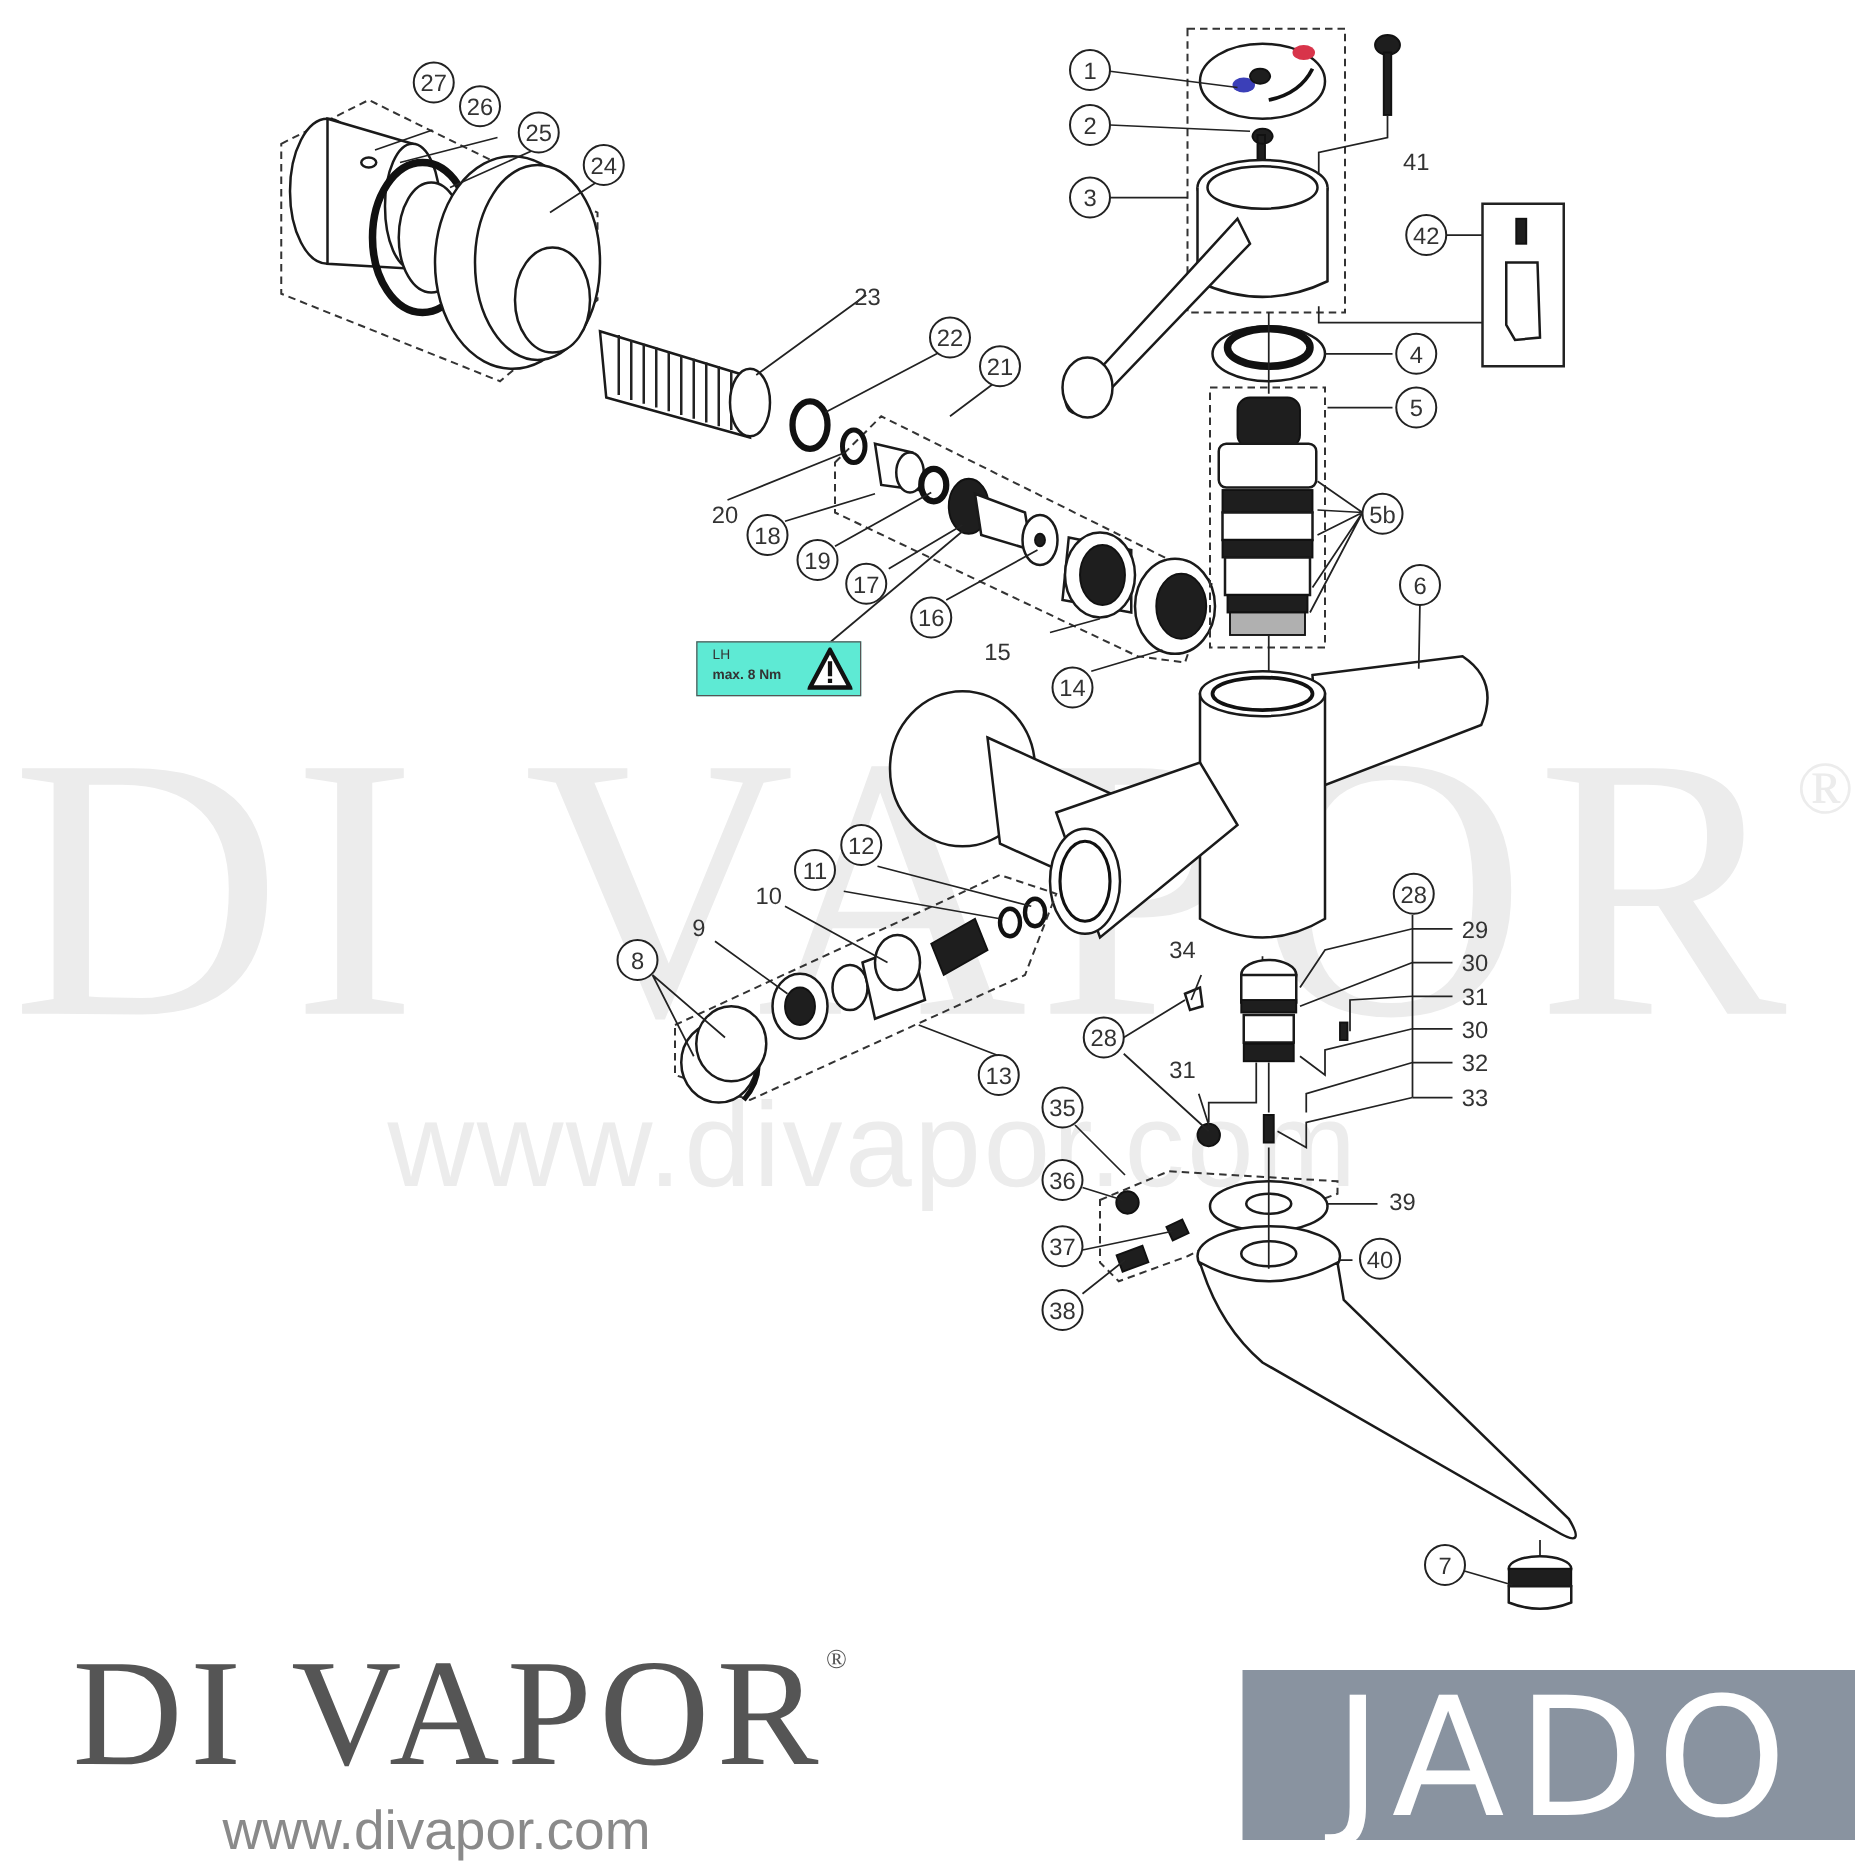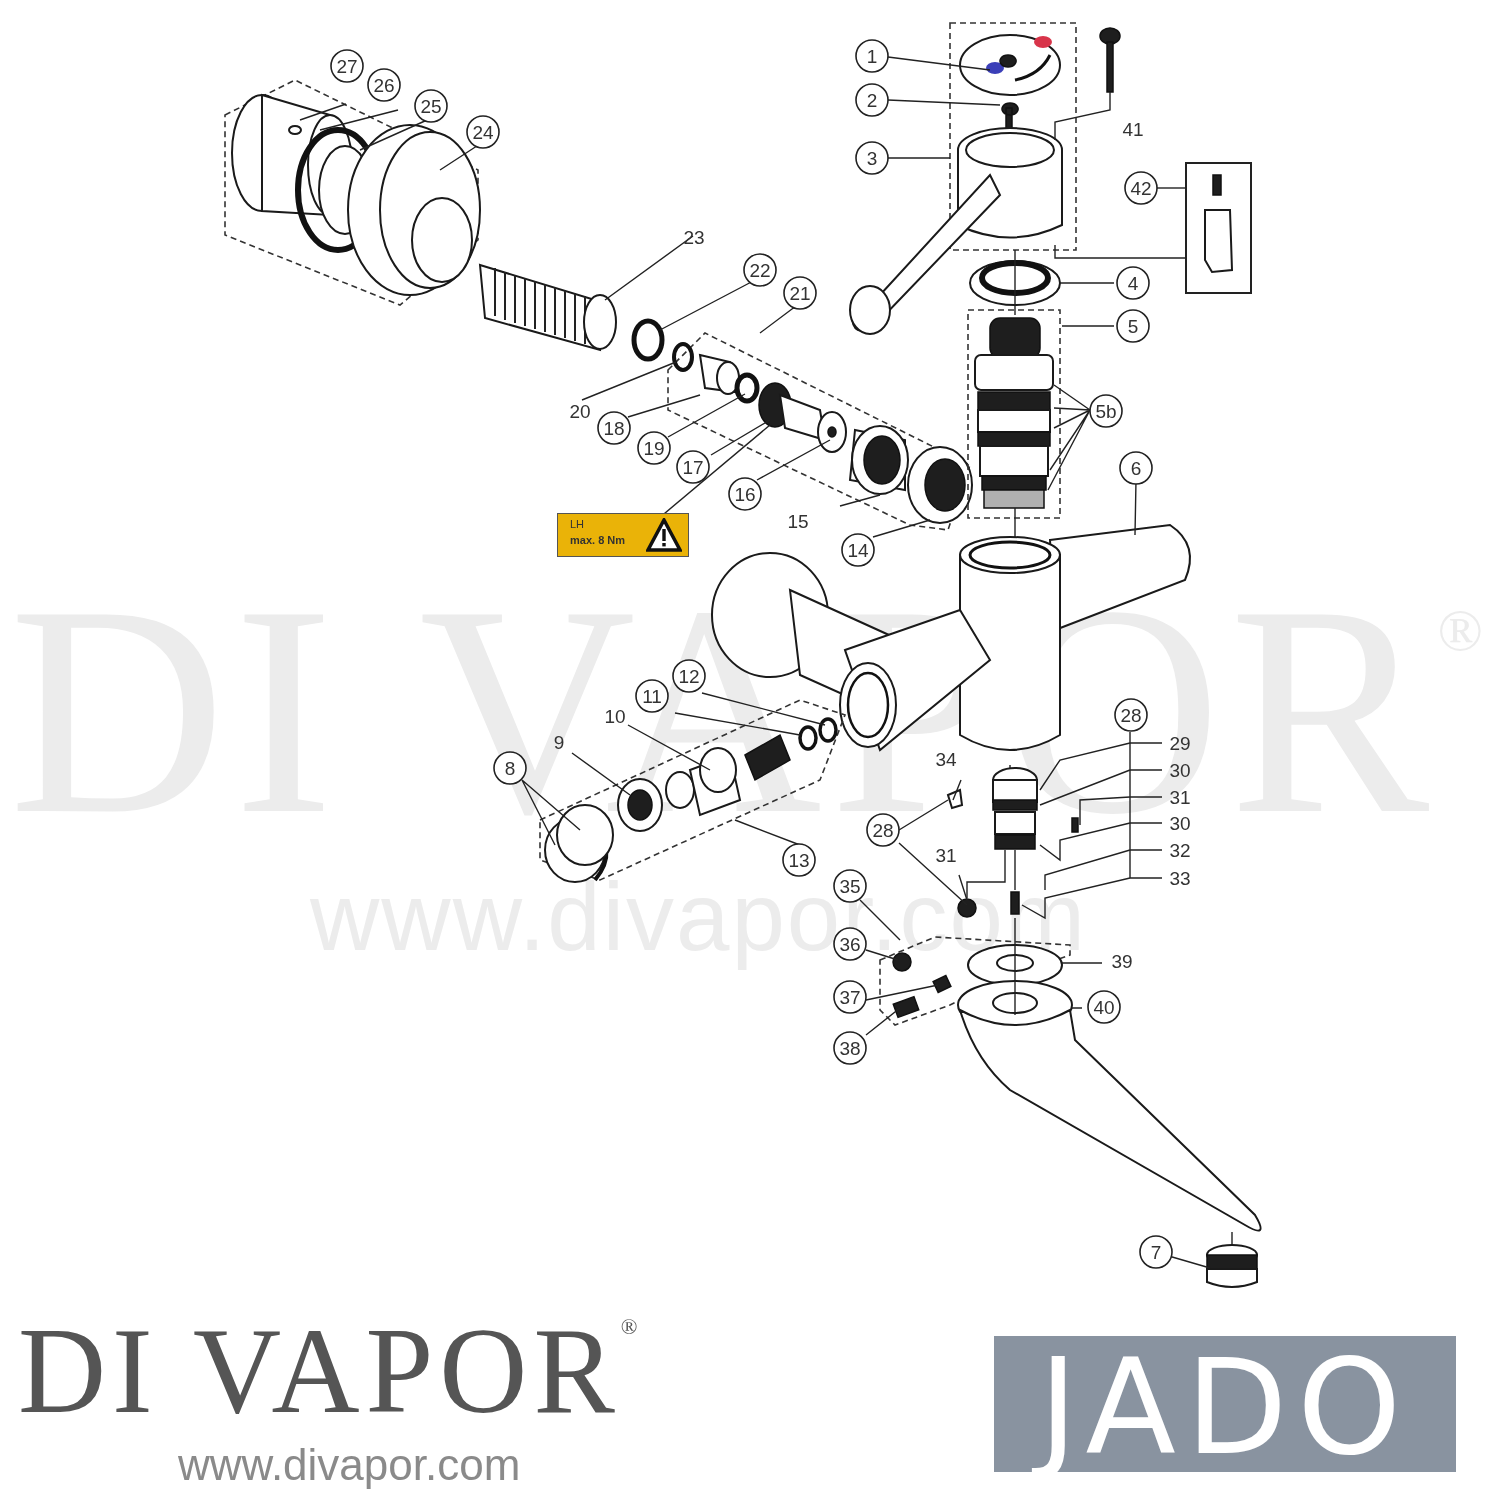--- a/index.html
+++ b/index.html
@@ -7,28 +7,28 @@
   .wm-big { position:absolute; left:0; top:560px; width:1500px; text-align:center; font-family:"Liberation Serif", serif; font-size:300px; letter-spacing:8px; color:#ececec; line-height:1; z-index:0; white-space:nowrap; }
   .wm-big .reg { font-size:60px; vertical-align:top; position:relative; top:40px; }
   .wm-url { position:absolute; left:310px; top:862px; font-family:"Liberation Sans", sans-serif; font-size:96px; color:#ececec; z-index:0; letter-spacing:2px; }
   svg.diagram { position:absolute; left:0; top:0; z-index:1; }
   .callout circle { fill:#fff; stroke:#222; stroke-width:1.6; }
   .callout text, .plain-label { font-family:"Liberation Sans", sans-serif; font-size:19px; fill:#333; }
   .part { fill:#fff; stroke:#1a1a1a; stroke-width:2; }
   .dark { fill:#1e1e1e; stroke:#111; stroke-width:1.5; }
   .lead { fill:none; stroke:#222; stroke-width:1.4; }
   .dash { fill:none; stroke:#333; stroke-width:1.6; stroke-dasharray:6 4; }
-  .warn-box { position:absolute; left:557px; top:513px; width:130px; height:42px; background:#eab308; border:1.5px solid #555; z-index:2; }
+  .warn-box { position:absolute; left:557px; top:513px; width:130px; height:42px; background:#5eead4; border:1.5px solid #555; z-index:2; }
   .warn-box .t1, .warn-box .t2 { position:absolute; left:12px; font-size:11px; color:#333; }
   .warn-box .t1 { top:4px; } .warn-box .t2 { top:20px;font-weight:bold; }
   .brand-left { position:absolute; left:18px; top:1310px; z-index:2; }
-  .brand-name { font-family:"Liberation Serif", serif; font-size:122px; color:#555; letter-spacing:6px; line-height:1; }
+  .brand-name { font-family:"Liberation Serif", serif; font-size:122px; color:#555; letter-spacing:6px; line-height:1;margin-left:40px; }
   .brand-name .reg { font-size:22px; vertical-align:top; position:relative; top:6px; letter-spacing:0; }
   .brand-url { position:absolute; left:160px; top:130px; font-family:"Liberation Sans", sans-serif; font-size:44px; color:#8a8a8a; white-space:nowrap; }
-  .jado { position:absolute; left:994px; top:1336px; width:462px; height:136px; background:#8993a0; z-index:2; display:flex; align-items:center; justify-content:center; }
+  .jado { position:absolute; left:994px; top:1336px; width:462px; height:136px; background:#8993a0; z-index:2; display:flex; align-items:center; justify-content:center;padding-left:28px; }
   .jado span { font-family:"DejaVu Sans", sans-serif; font-size:132px; color:#fff; letter-spacing:10px; line-height:1; margin-top:6px; }
 </style>
 </head>
 <body>
 
 <div class="wm-big"><span>DI VAPOR</span><span class="reg">®</span></div>
 <div class="wm-url">www.divapor.com</div>
 
 <svg class="diagram" width="1500" height="1500" viewBox="0 0 1500 1500" xmlns="http://www.w3.org/2000/svg">
 

